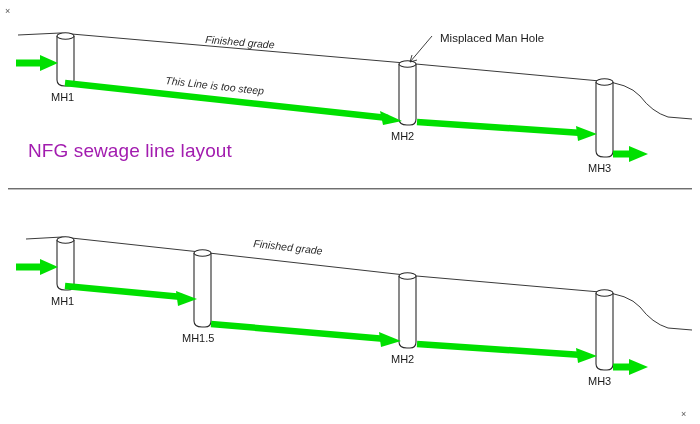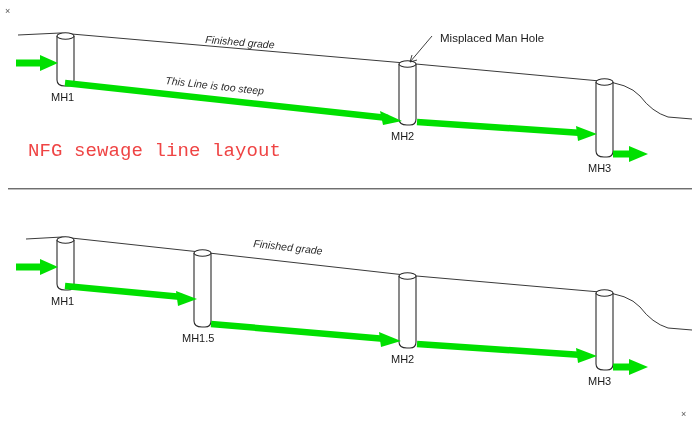--- a/index.html
+++ b/index.html
@@ -36,23 +36,23 @@
 
   .panel-svg {
     position: absolute;
     left: 0;
     top: 0;
     display: block;
   }
 
   .caption {
     position: absolute;
-    font-family: Liberation Mono, monospace;
+    font-family: Liberation Sans, sans-serif;
     font-size: 19px;
-    color: #ef4444;
+    color: #a21caf;
     white-space: pre;
     letter-spacing: 0.1px;
   }
   #caption-top { left: 28px; top: 140px; }
 
   .divider {
     position: absolute;
     left: 8px;
     top: 188px;
     width: 684px;

